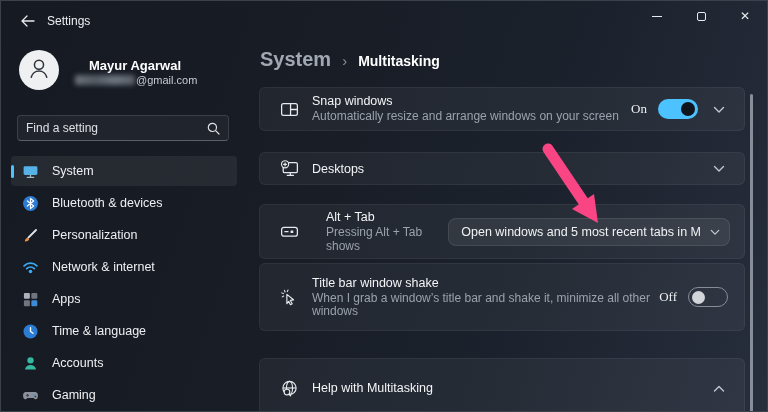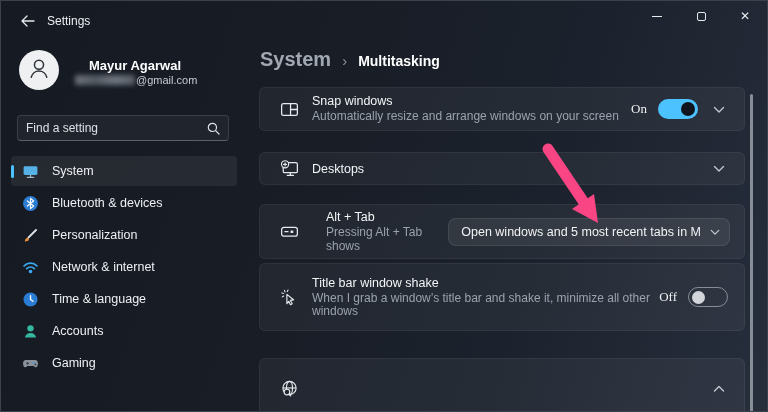--- a/index.html
+++ b/index.html
@@ -174,20 +174,31 @@
             <path d="M2 6.4a8.6 8.6 0 0 1 12 0" fill="none" stroke="#3aa9f0" stroke-width="1.7" stroke-linecap="round"></path>
             <path d="M4.4 9a5.3 5.3 0 0 1 7.2 0" fill="none" stroke="#3aa9f0" stroke-width="1.7" stroke-linecap="round"></path>
             <circle cx="8" cy="11.8" r="1.7" fill="#3aa9f0"></circle>
           </svg>
       </span>
       <span class="nav-label">Network &amp; internet</span>
     </div>
     <div class="nav-item">
       <span class="nav-ico">
         <svg width="17" height="17" viewBox="0 0 16 16">
+            <rect x="1.8" y="1.8" width="5.6" height="5.6" rx="1" fill="#aab2bb"></rect>
+            <rect x="8.8" y="1.8" width="5.6" height="5.6" rx="1" fill="#6f7680"></rect>
+            <rect x="1.8" y="8.8" width="5.6" height="5.6" rx="1" fill="#6f7680"></rect>
+            <rect x="8.8" y="8.8" width="5.6" height="5.6" rx="1" fill="#3f8cd6"></rect>
+          </svg>
+      </span>
+      <span class="nav-label">Apps</span>
+    </div>
+    <div class="nav-item">
+      <span class="nav-ico">
+        <svg width="17" height="17" viewBox="0 0 16 16">
             <circle cx="8" cy="8" r="6.6" fill="#2b7cd3"></circle>
             <path d="M8 4.4V8l2.4 1.6" stroke="#fff" stroke-width="1.3" fill="none" stroke-linecap="round" stroke-linejoin="round"></path>
           </svg>
       </span>
       <span class="nav-label">Time &amp; language</span>
     </div>
     <div class="nav-item">
       <span class="nav-ico">
         <svg width="17" height="17" viewBox="0 0 16 16">
             <circle cx="8" cy="5" r="3" fill="#35b8a0"></circle>
@@ -310,20 +321,23 @@
   <div class="card" style="top:357px;height:60px;">
     <span class="card-icon">
       <svg width="21" height="21" viewBox="0 0 20 20">
           <circle cx="10" cy="9.5" r="6.3" fill="none" stroke="#e6e9ed" stroke-width="1.1"></circle>
           <ellipse cx="10" cy="9.5" rx="2.9" ry="6.3" fill="none" stroke="#e6e9ed" stroke-width="1.1"></ellipse>
           <path d="M3.8 9.5h12.4" stroke="#e6e9ed" stroke-width="1.1"></path>
           <circle cx="7.6" cy="13.4" r="2.7" fill="#21262f" stroke="#e6e9ed" stroke-width="1.1"></circle>
           <path d="M9.6 15.4l1.5 1.5" stroke="#e6e9ed" stroke-width="1.2" stroke-linecap="round"></path>
         </svg>
     </span>
+    <div class="card-text">
+      <span class="card-title">Help with Multitasking</span>
+    </div>
     <div class="card-right">
       <button class="chev-btn">
         <span>
           <svg width="12" height="8" viewBox="0 0 12 8">
               <path d="M1.5 6L6 1.5 10.5 6" stroke="#c3c8cf" stroke-width="1.4" fill="none" stroke-linecap="round" stroke-linejoin="round"></path>
             </svg>
         </span>
       </button>
     </div>
   </div>

